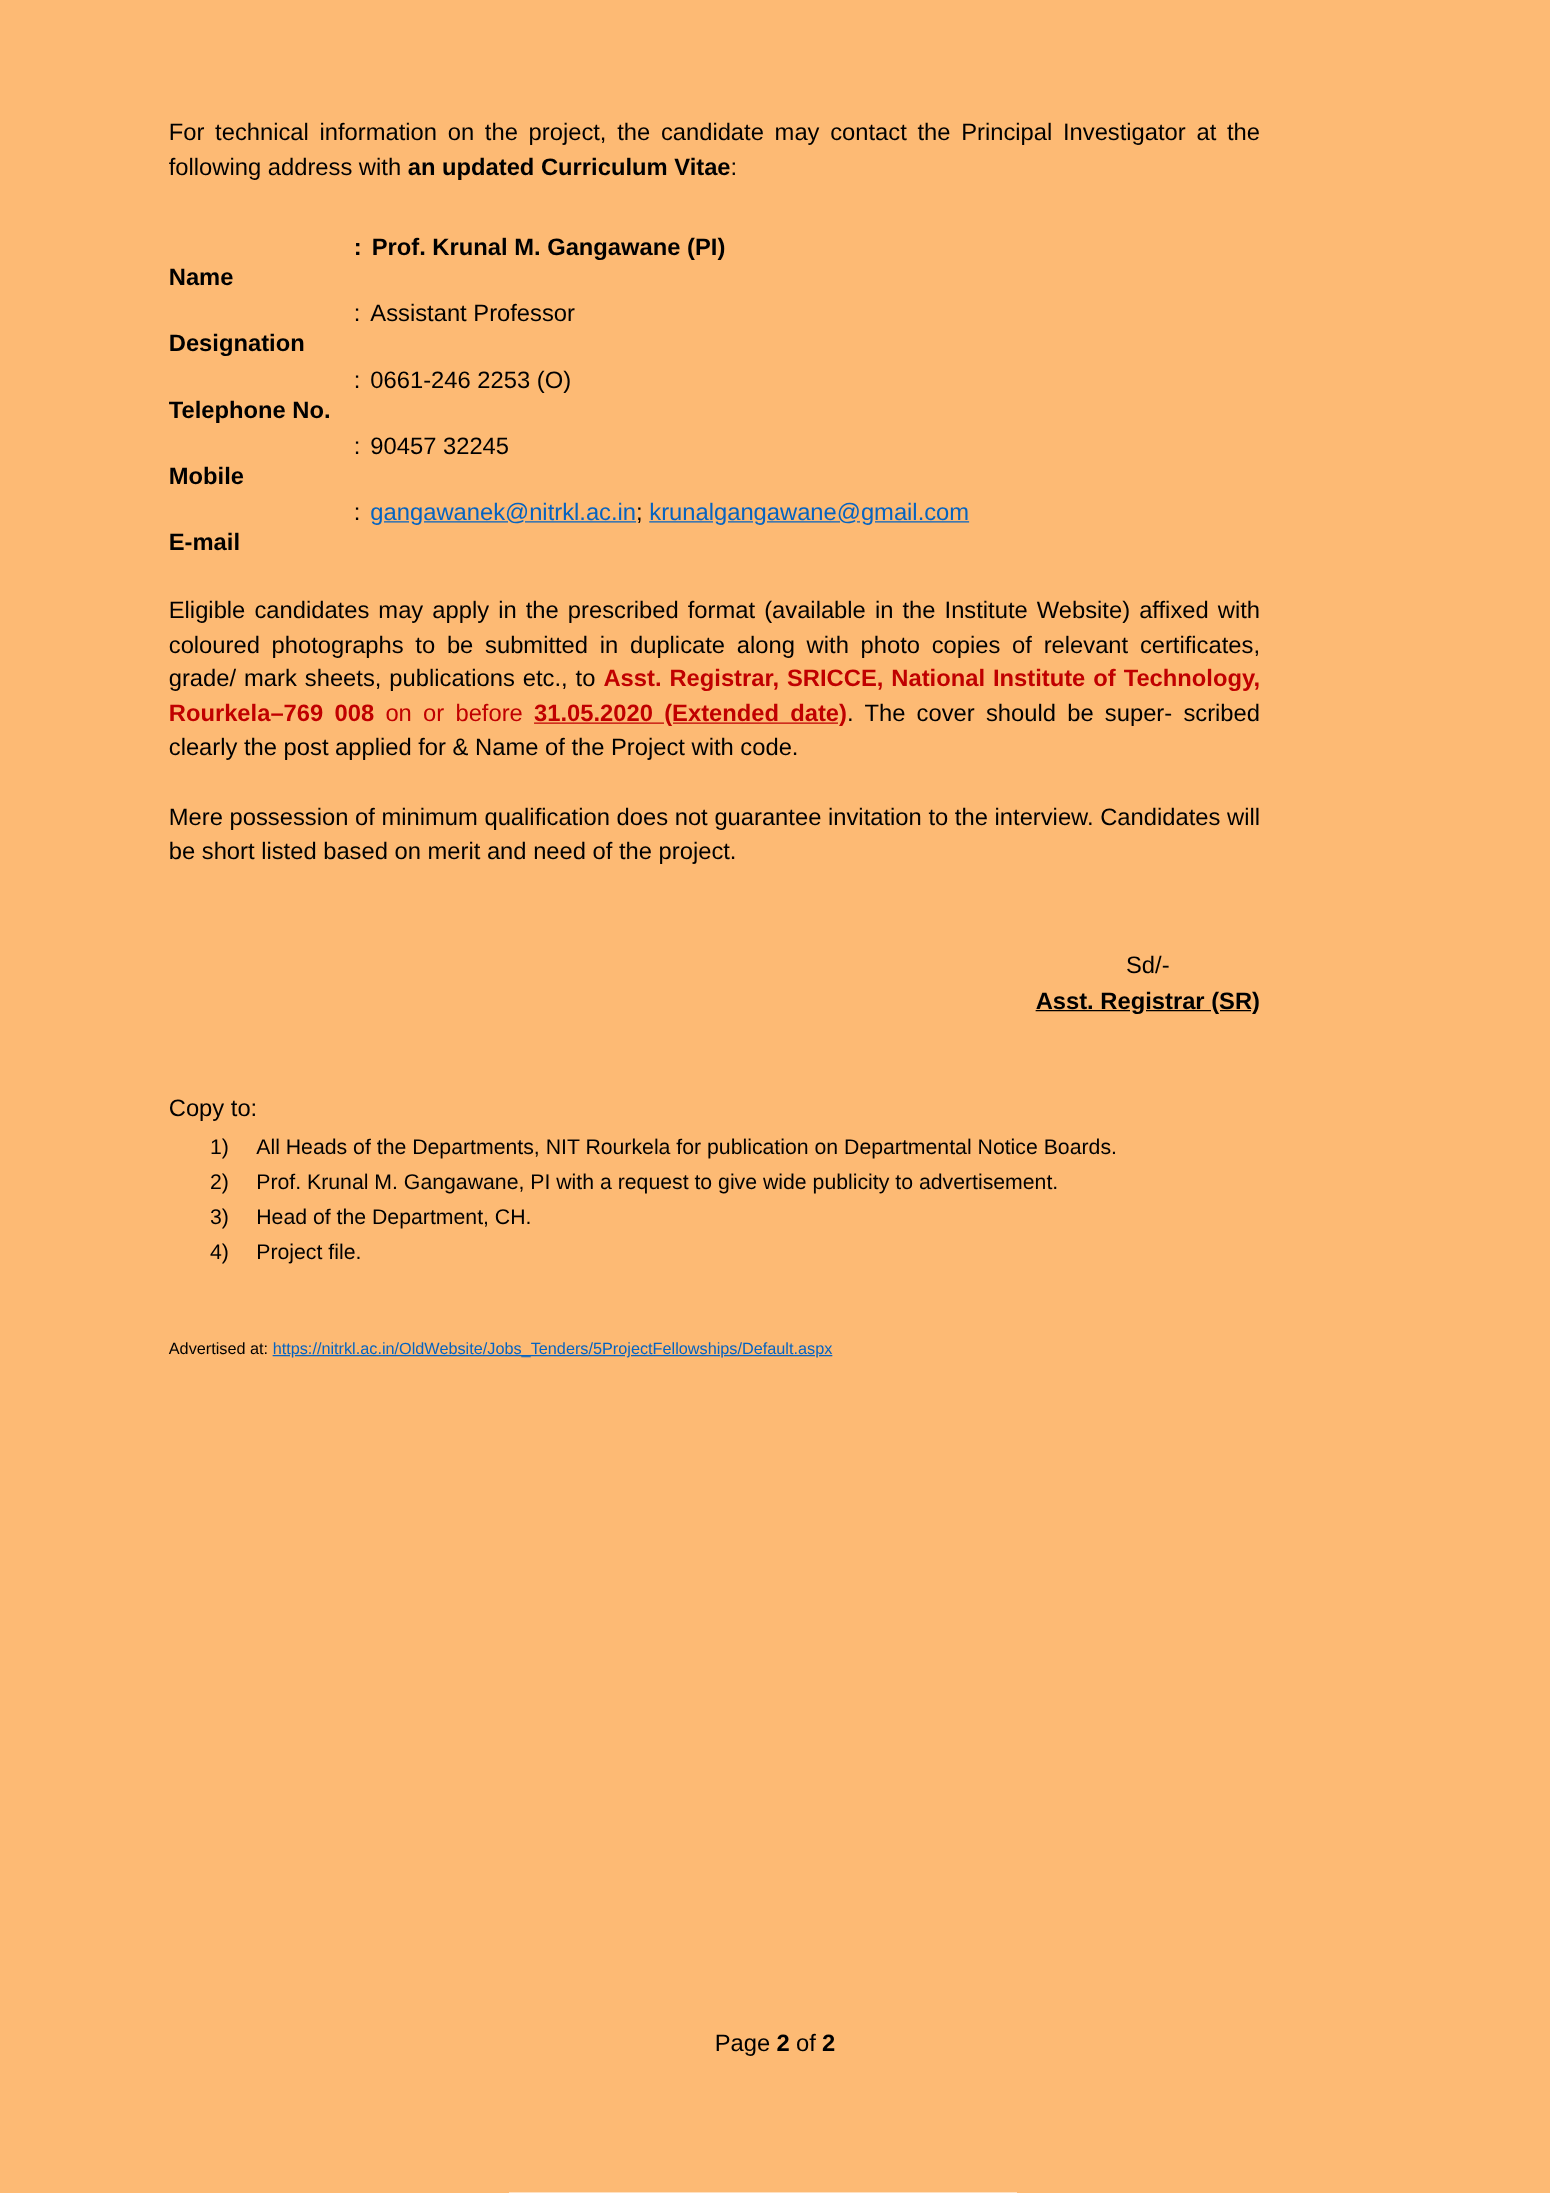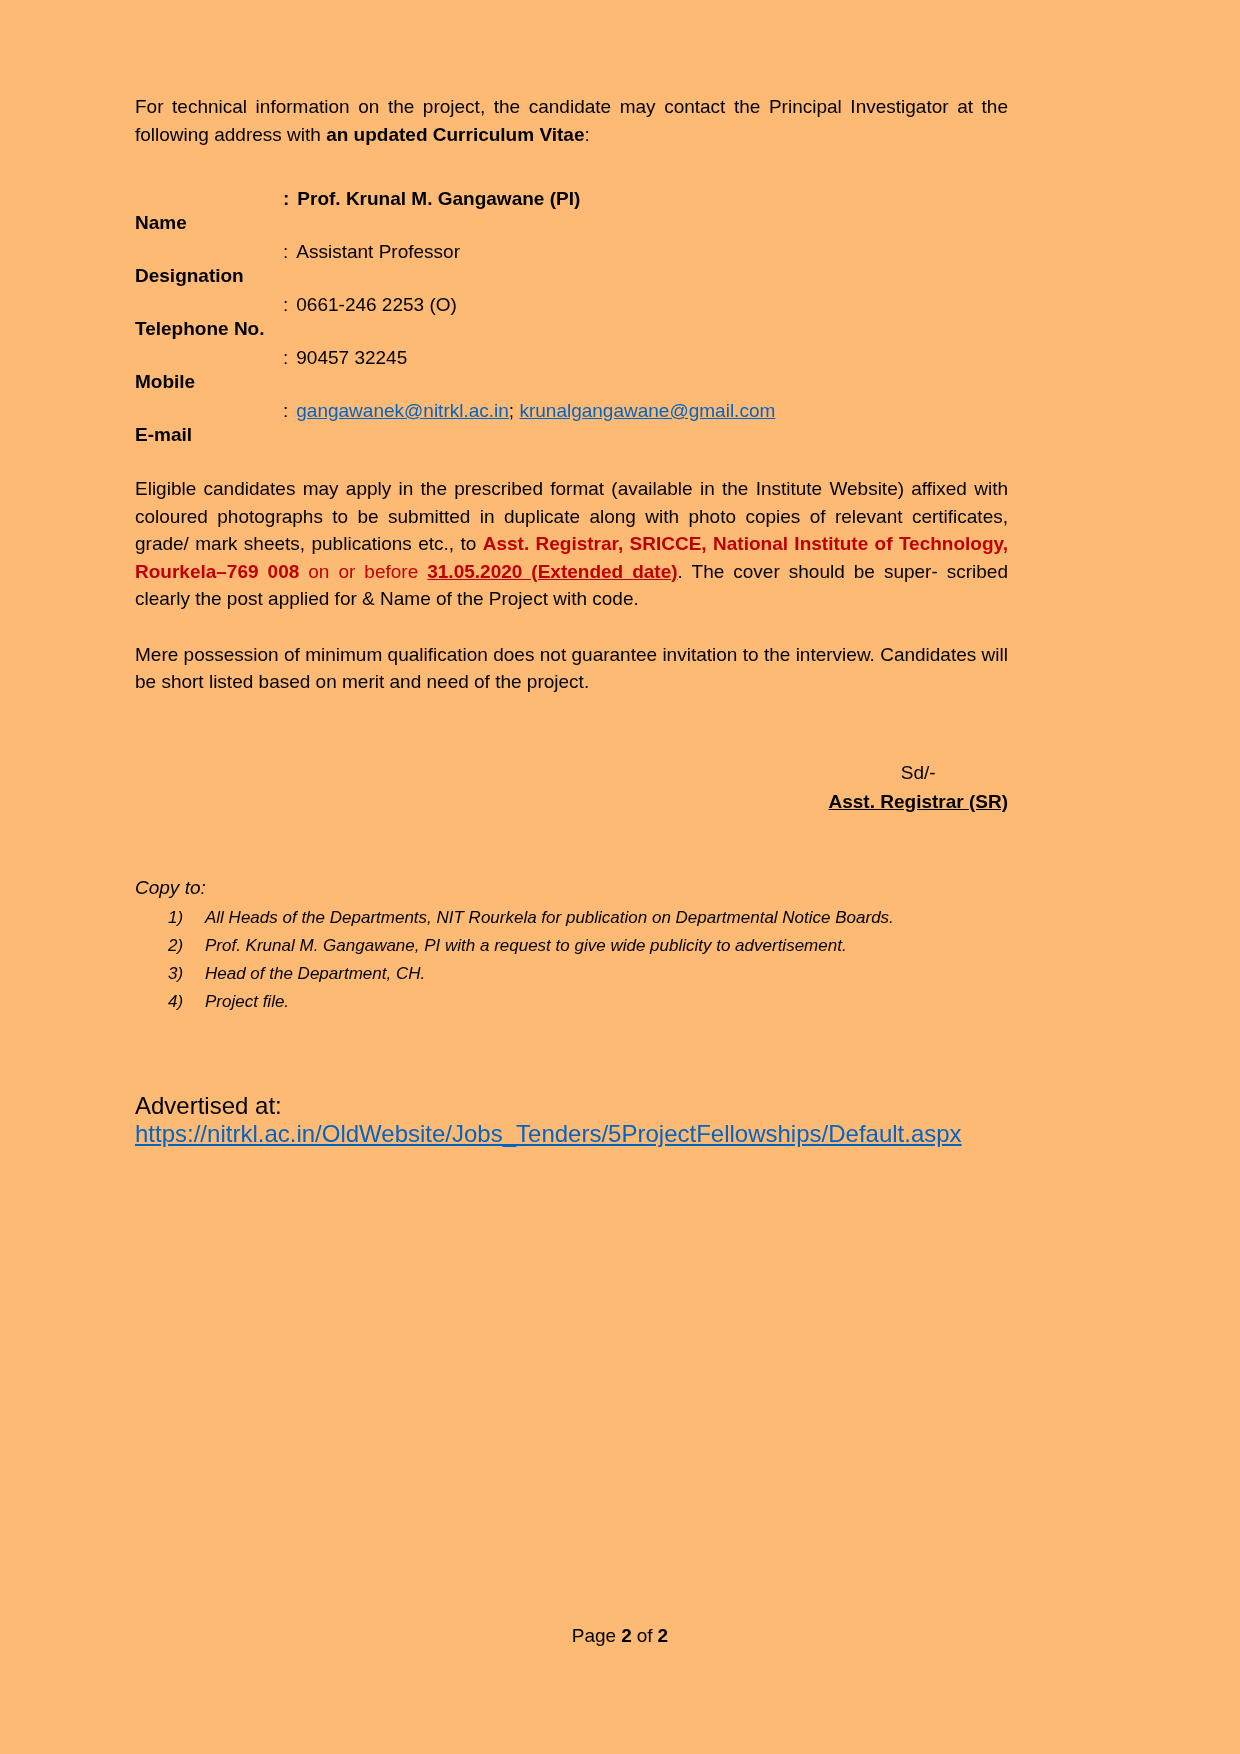--- a/index.html
+++ b/index.html
@@ -52,29 +52,29 @@
     text-align: center;
     font-size: 19px;
     line-height: 29px;
   }
   .signature .name {
     font-weight: bold;
     text-decoration: underline;
     text-align: center;
   }
 
-  .copy-section { margin-top: 58px; font-style: italic; }
+  .copy-section { margin-top: 58px; }
   .copy-title { font-size: 19px; line-height: 27.5px; }
   .copy-list { margin-top: 3px; font-size: 17px; line-height: 28px; }
   .copy-item { display: flex; padding-left: 33px; }
   .copy-num { flex: none; width: 37px; }
 
   .advertised {
-    margin-top: 76px;
-    font-size: 24px;
+    margin-top: 49px;
+    font-size: 13px;
     line-height: 27.5px;
   }
 
   .footer {
     position: absolute;
     top: 1625px;
     left: 0;
     right: 0;
     text-align: center;
     font-size: 19px;

